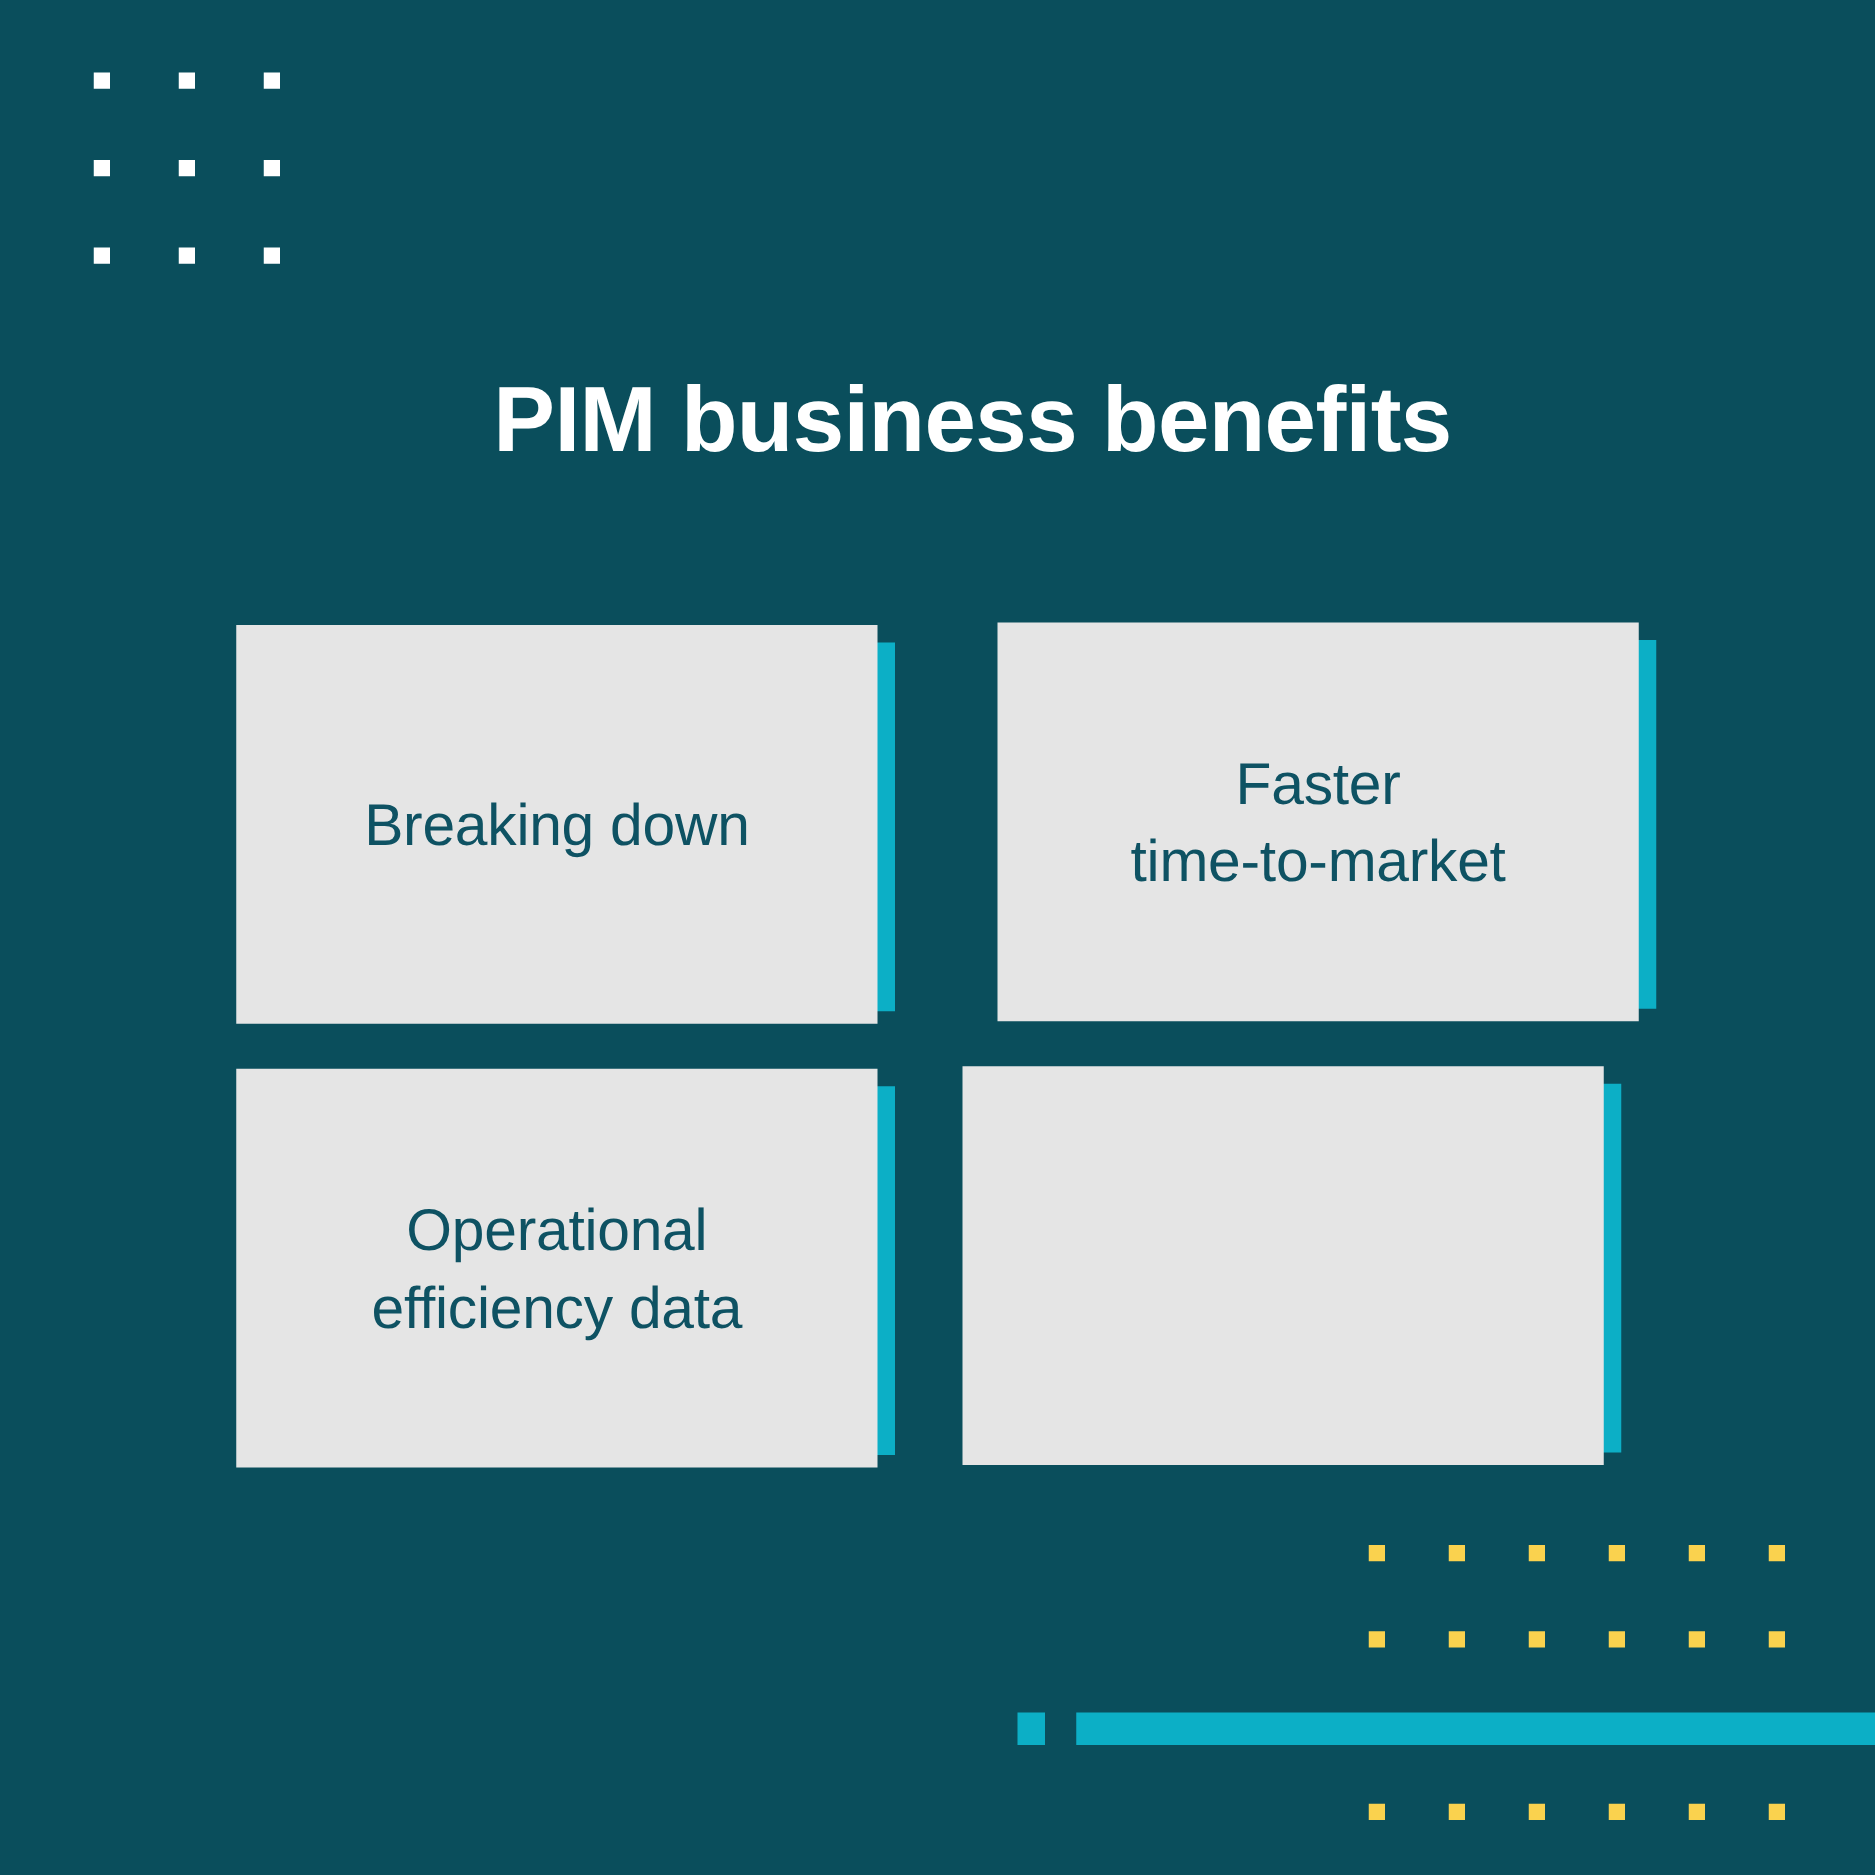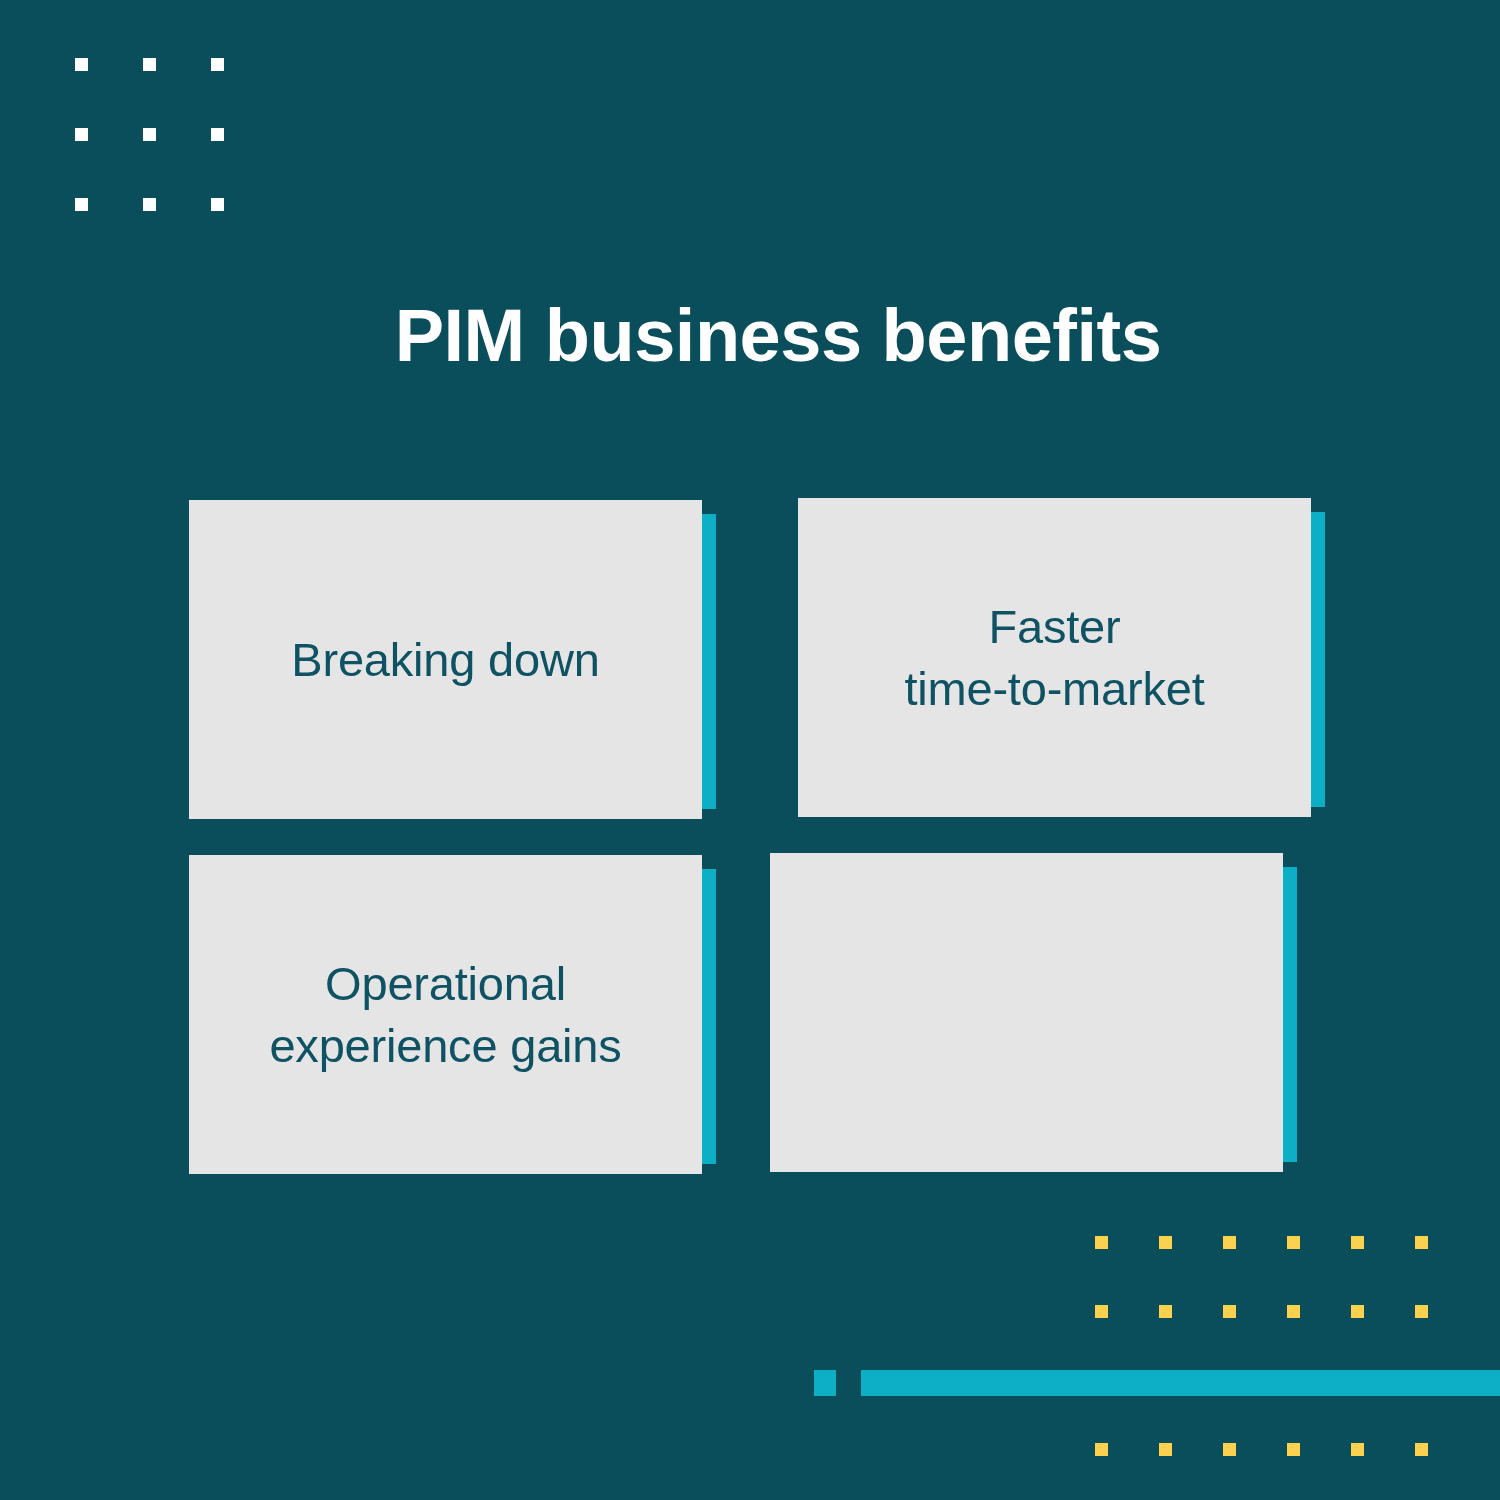--- a/index.html
+++ b/index.html
@@ -135,21 +135,21 @@
         <span>time-to-market</span>
       </div>
     </div>
   </div>
 
   <div class="card-wrap c2">
     <div class="card-shadow"></div>
     <div class="card">
       <div class="card-text">
         <span>Operational</span><br>
-        <span>experience gains</span>
+        <span>efficiency data</span>
       </div>
     </div>
   </div>
 
   <div class="card-wrap c3">
     <div class="card-shadow"></div>
     <div class="card">
       <div class="card-text">
         <br>
       </div>

